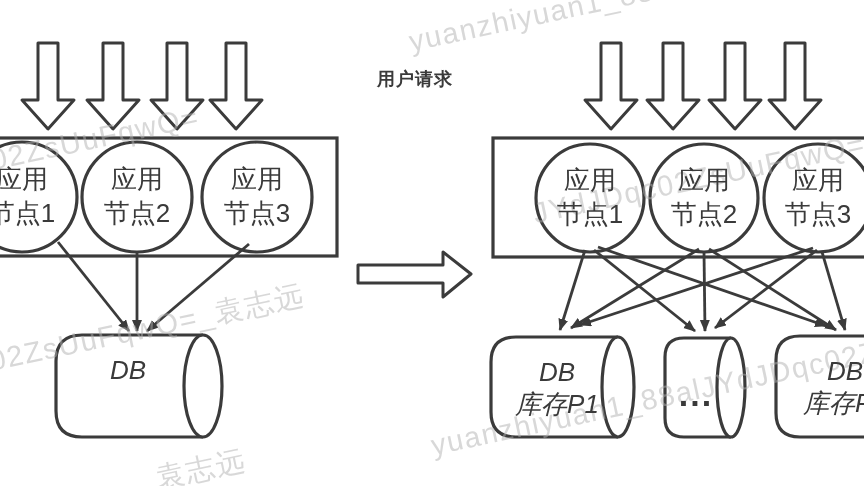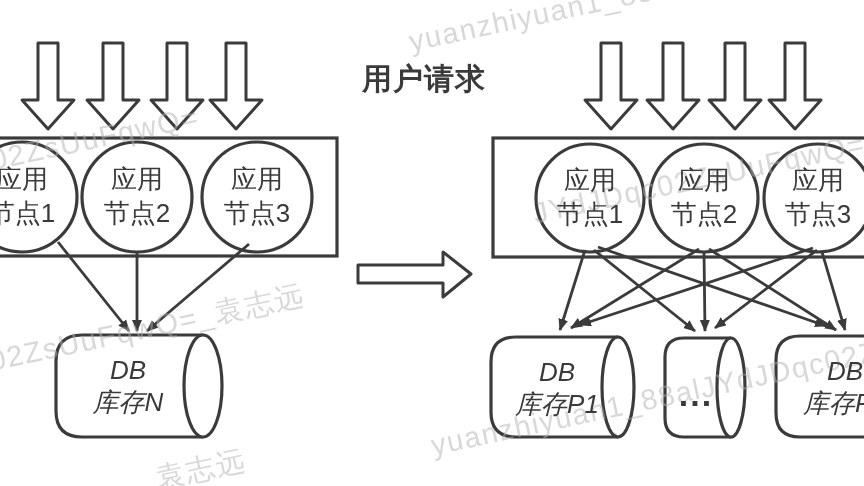--- a/index.html
+++ b/index.html
@@ -20,21 +20,21 @@
     pointer-events:none;
   }
   .lbl{
     position:absolute;z-index:3;
     text-align:center;color:#3a3a3a;
     font-weight:500;font-size:26px;line-height:34px;
   }
   .node-lbl{width:110px;top:162px;}
   .db-lbl{width:120px;line-height:32px;font-style:italic;}
   .dots-lbl{width:60px;font-size:34px;font-weight:700;line-height:40px;letter-spacing:2px;}
-  .title-lbl{width:124px;font-size:30px;font-weight:600;letter-spacing:1px;margin-left:9px;}
+  .title-lbl{width:124px;font-size:18px;font-weight:600;letter-spacing:1px;}
 </style>
 </head>
 <body>
 
 <div class="stage">
 
   <svg viewBox="0 0 864 486" width="864" height="486">
     <defs>
       <marker id="ah" markerWidth="14" markerHeight="12" refX="11" refY="5" orient="auto" markerUnits="userSpaceOnUse">
         <path d="M0,0 L12,5 L0,10 Z" fill="#3b3b3b"></path>
@@ -137,21 +137,20 @@
     <div>应用</div>
     <div>节点2</div>
   </div>
   <div class="lbl node-lbl" style="left:763px;top:163px;">
     <div>应用</div>
     <div>节点3</div>
   </div>
 
   <div class="lbl db-lbl" style="left:68px;top:354px;">
     <div>DB</div>
-    <div>库存N</div>
   </div>
   <div class="lbl db-lbl" style="left:497px;top:356px;">
     <div>DB</div>
     <div>库存P1</div>
   </div>
   <div class="lbl dots-lbl" style="left:666px;top:374px;">...</div>
   <div class="lbl db-lbl" style="left:785px;top:355px;">
     <div>DB</div>
     <div>库存Pn</div>
   </div>

